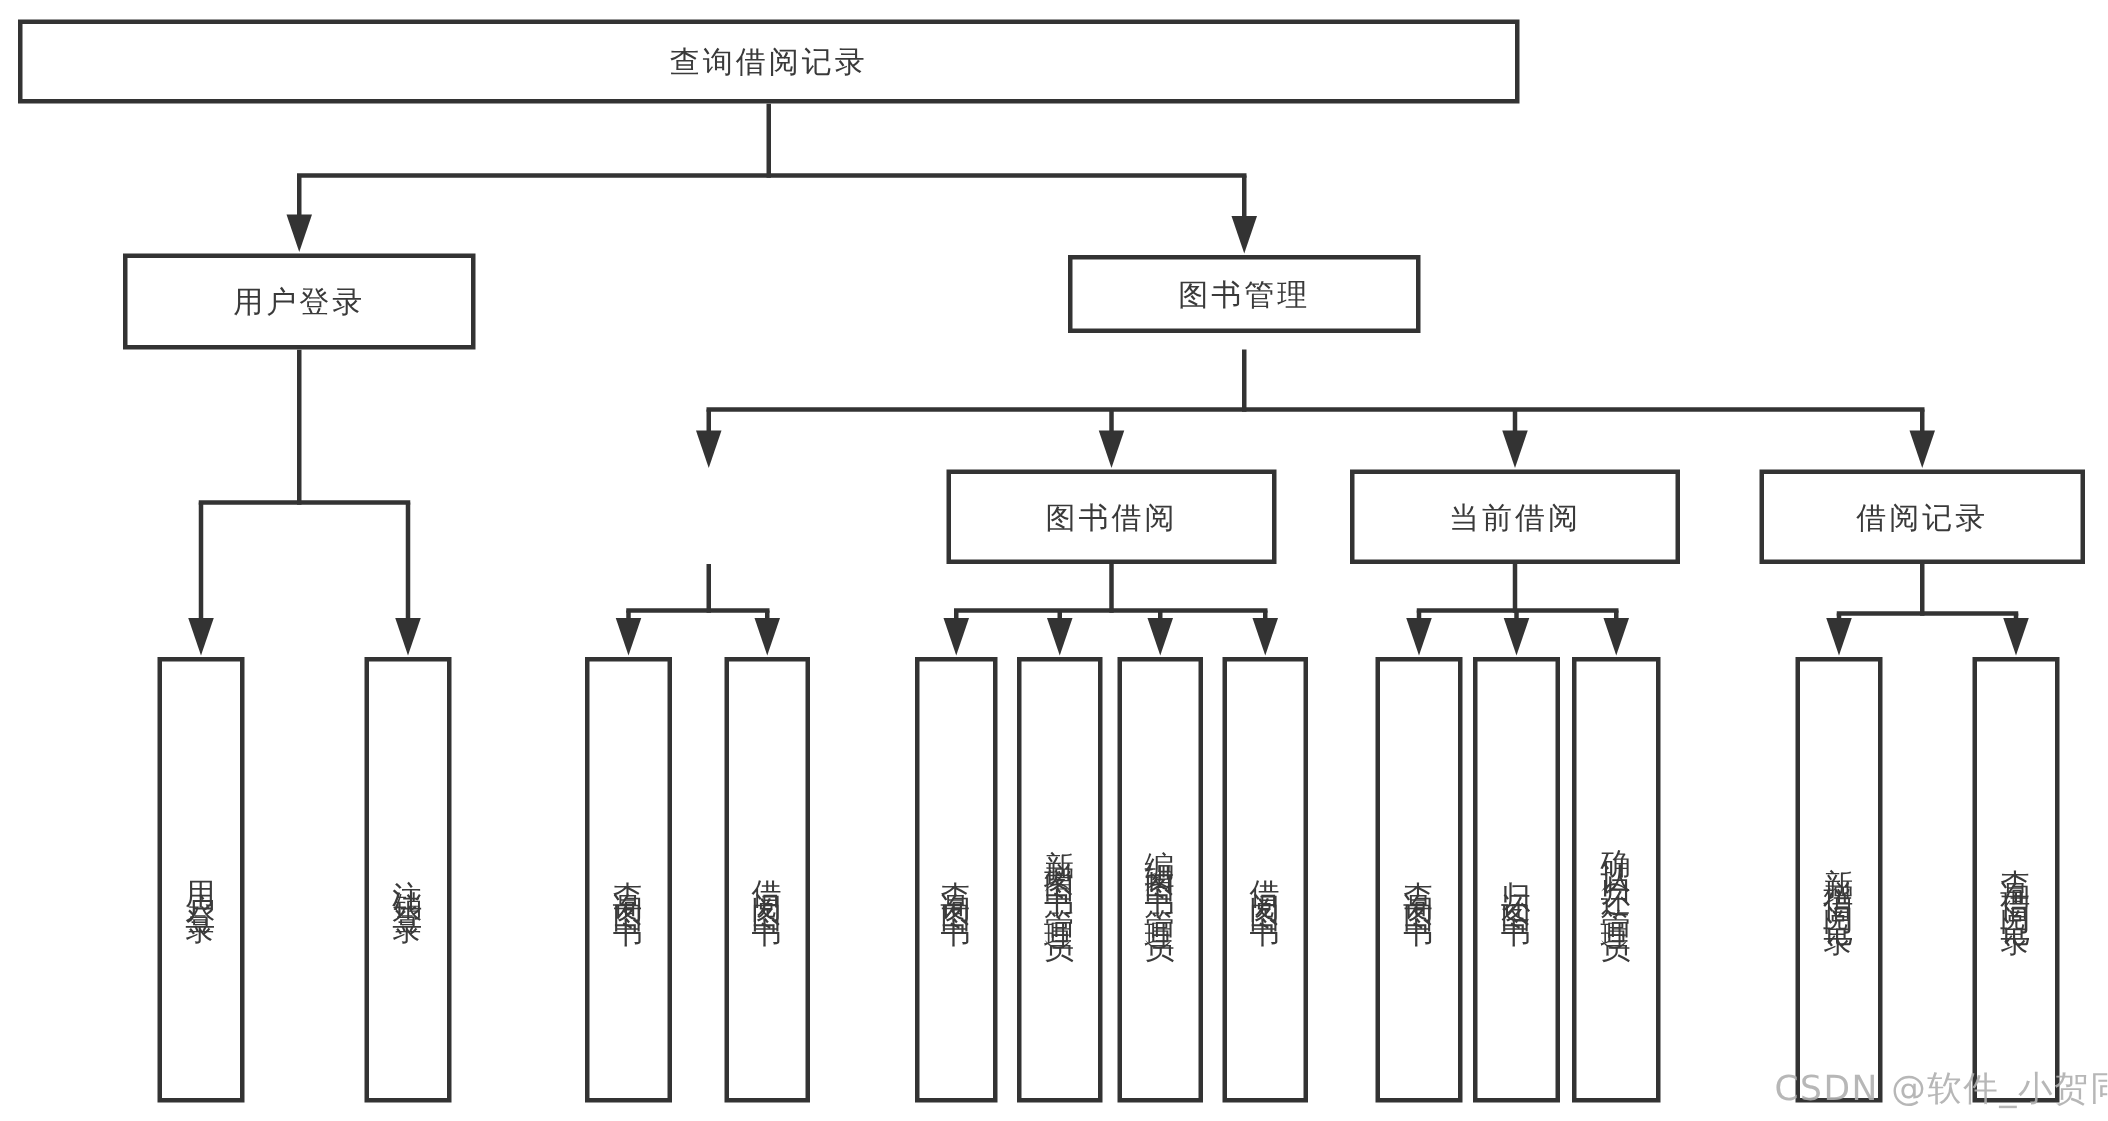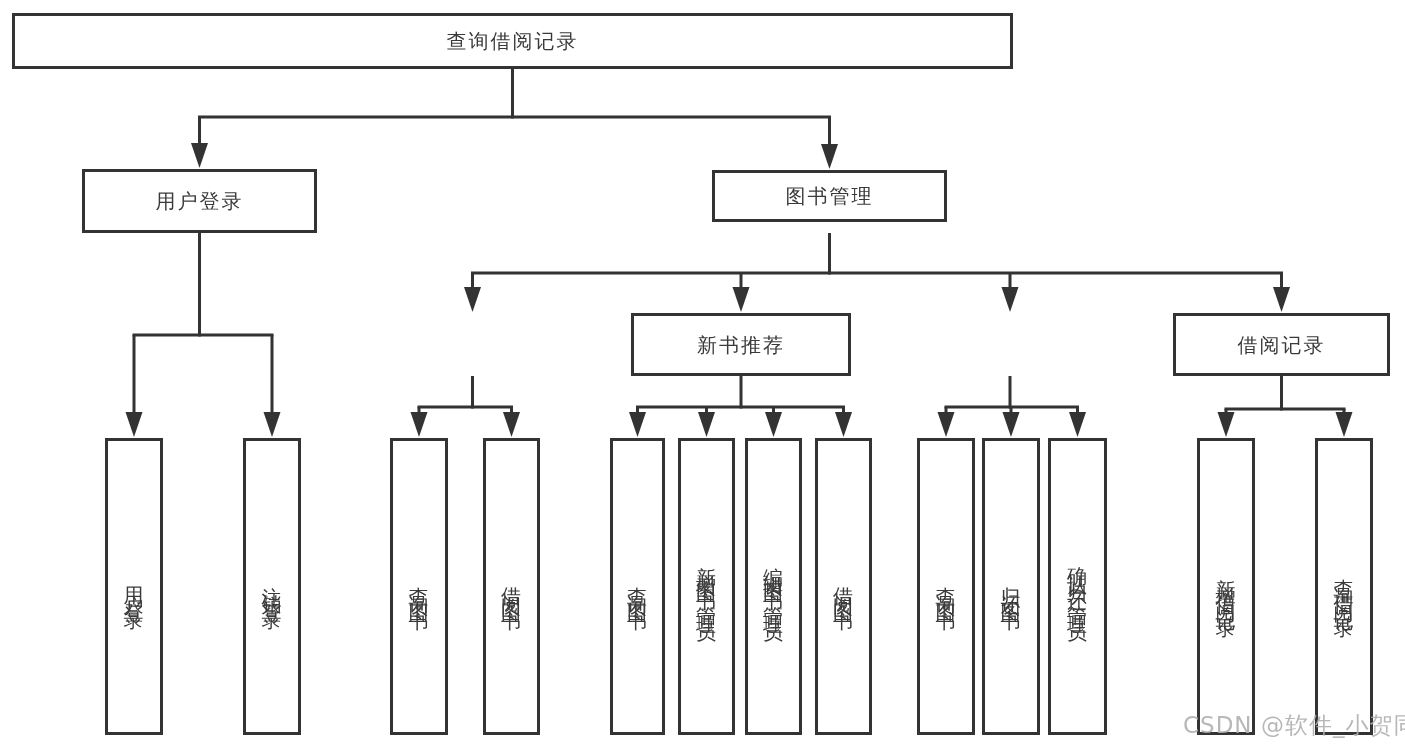--- a/index.html
+++ b/index.html
@@ -120,21 +120,24 @@
   </div>
 
   <div class="box" style="left:82px;top:169px;width:235px;height:64px">
     <span class="hlabel">用户登录</span>
   </div>
   <div class="box" style="left:712px;top:170px;width:235px;height:52px">
     <span class="hlabel">图书管理</span>
   </div>
 
   <div class="box" style="left:631px;top:313px;width:220px;height:63px">
-    <span class="hlabel">新书推荐</span>
+    <span class="hlabel">图书借阅</span>
+  </div>
+  <div class="box" style="left:900px;top:313px;width:220px;height:63px">
+    <span class="hlabel">当前借阅</span>
   </div>
   <div class="box" style="left:1173px;top:313px;width:217px;height:63px">
     <span class="hlabel">借阅记录</span>
   </div>
 
   <div class="box" style="left:105px;top:438px;width:58px;height:297px">
     <span class="vlabel">用户登录</span>
   </div>
   <div class="box" style="left:243px;top:438px;width:58px;height:297px">
     <span class="vlabel">注销登录</span>

